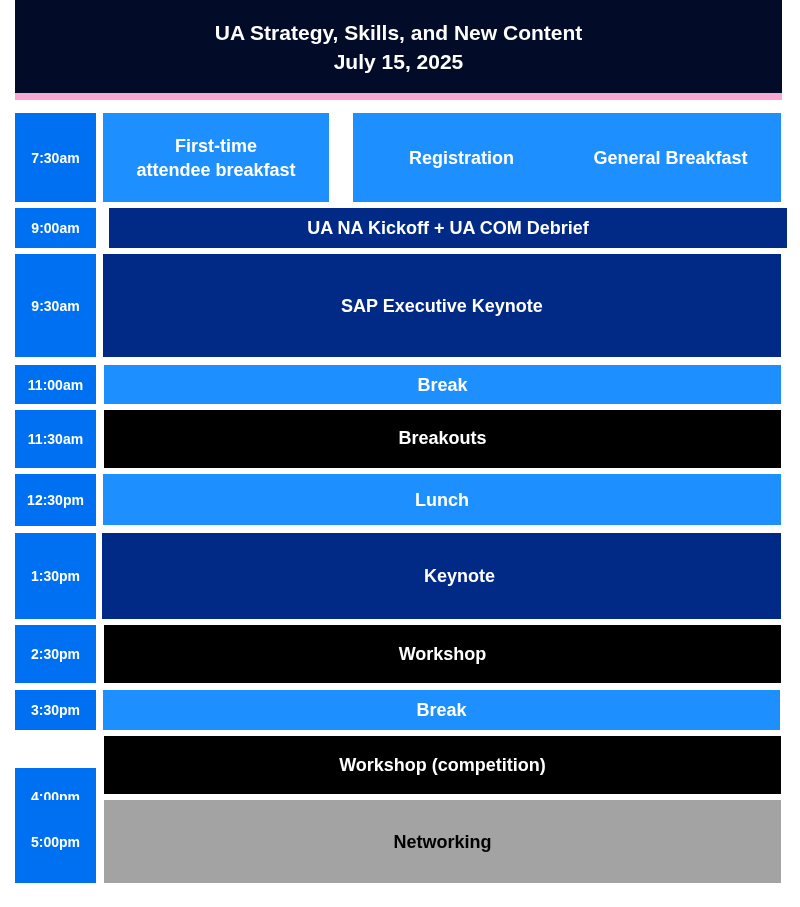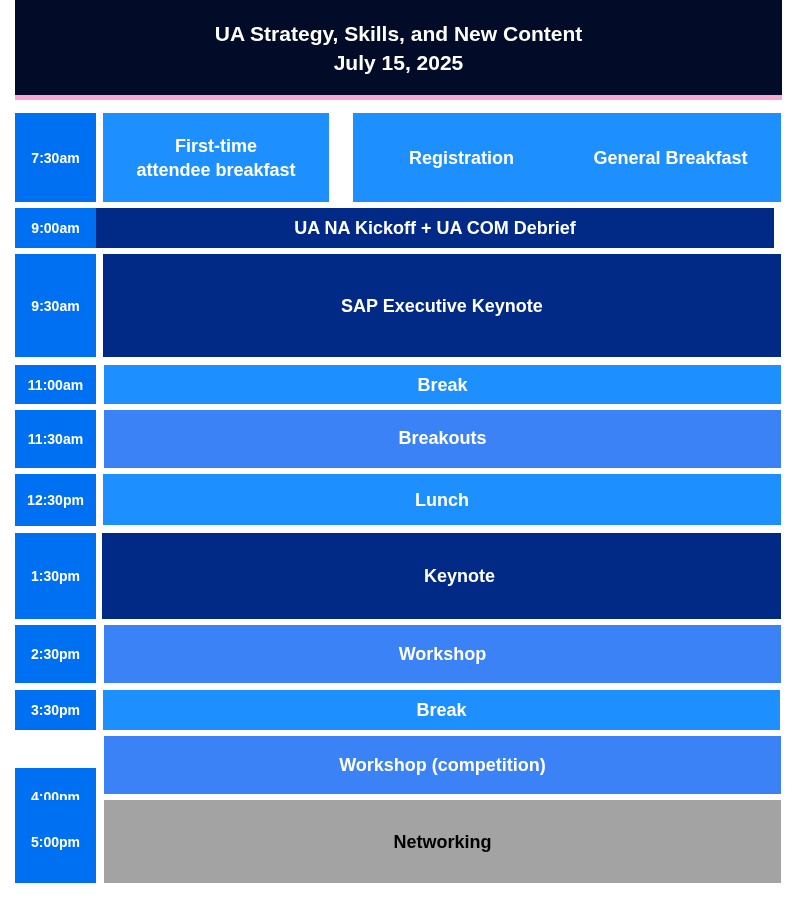--- a/index.html
+++ b/index.html
@@ -1,48 +1,48 @@
 <!DOCTYPE html>
 <html><head>
 <meta charset="utf-8">
 <style>
   html, body { margin: 0; padding: 0; background: #ffffff; }
   body { width: 800px; height: 907px; position: relative; overflow: hidden;
          font-family: "Liberation Sans", "DejaVu Sans", sans-serif; }
   .header { position: absolute; left: 15px; top: 0; width: 767px; height: 100px;
             background: #020B27; color: #fff; display: flex; flex-direction: column;
             align-items: center; justify-content: center; font-weight: bold; font-size: 21px;
-            line-height: 29px; border-bottom: 5px solid #f9a8d4; box-sizing: border-box; }
+            line-height: 29px; border-bottom: 7px solid #f9a8d4; box-sizing: border-box; }
   .cell { position: absolute; display: flex; align-items: center; justify-content: center;
           text-align: center; font-weight: bold; box-sizing: border-box; }
   .time { left: 15px; width: 81px; background: #0070F2; color: #fff; font-size: 14px; }
   .event { color: #fff; font-size: 18px; line-height: 24px; }
   .c-light { background: #1E8FFF; }
-  .c-medium { background: #3b82f6; }
+  .c-medium { background: #000000; }
   .c-dark { background: #012A86; }
   .c-pale { background: #a3a3a3; color: #000; }
 </style>
 </head>
 <body>
 
 <div class="header">
   <div>UA Strategy, Skills, and New Content</div>
   <div>July 15, 2025</div>
 </div>
 
 <div class="cell time" style="top:113px;height:89px;">7:30am</div>
 <div class="cell event c-light" style="left:103px;top:113px;width:226px;height:89px;flex-direction:column;">
   <span>First-time</span>
   <span>attendee breakfast</span>
 </div>
 <div class="cell event c-light" style="left:353px;top:113px;width:217px;height:89px;">Registration</div>
 <div class="cell event c-light" style="left:560px;top:113px;width:221px;height:89px;">General Breakfast</div>
 
 <div class="cell time" style="top:208px;height:40px;">9:00am</div>
-<div class="cell event c-dark" style="left:96px;top:208px;width:678px;height:40px;">UA NA Kickoff + UA COM Debrief</div>
+<div class="cell event c-dark" style="left:109px;top:208px;width:678px;height:40px;">UA NA Kickoff + UA COM Debrief</div>
 
 <div class="cell time" style="top:254px;height:103px;">9:30am</div>
 <div class="cell event c-dark" style="left:103px;top:254px;width:678px;height:103px;">SAP Executive Keynote</div>
 
 <div class="cell time" style="top:365px;height:39px;">11:00am</div>
 <div class="cell event c-light" style="left:104px;top:365px;width:677px;height:39px;">Break</div>
 
 <div class="cell time" style="top:410px;height:58px;">11:30am</div>
 <div class="cell event c-medium" style="left:104px;top:410px;width:677px;height:58px;padding-bottom:2px;">Breakouts</div>
 

